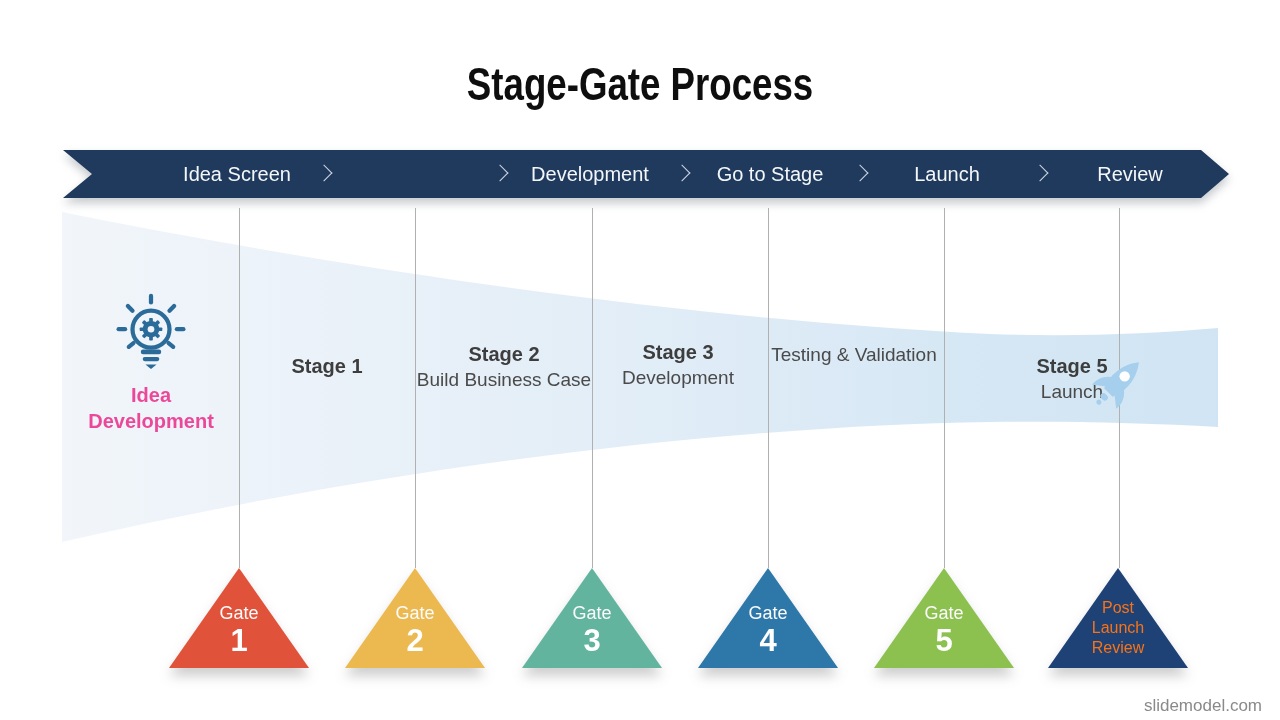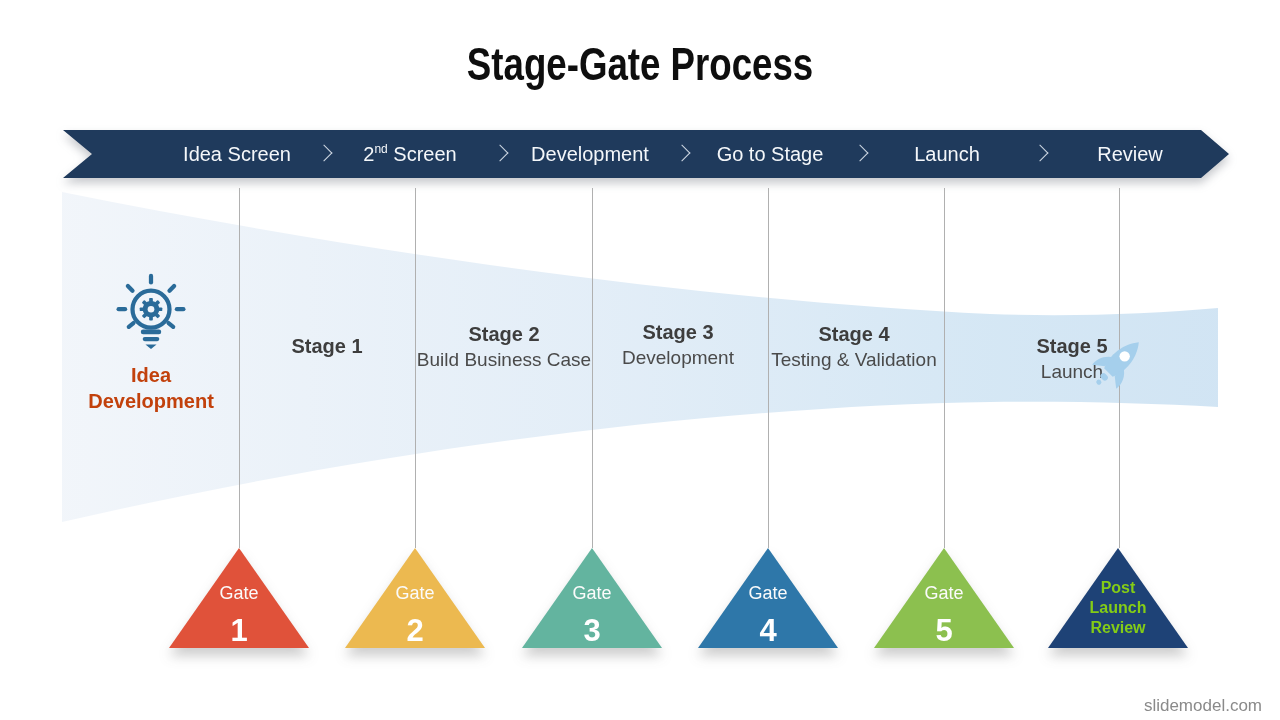--- a/index.html
+++ b/index.html
@@ -1,18 +1,18 @@
 <!DOCTYPE html>
 <html><head>
 <meta charset="utf-8">
 <style>
   html,body{margin:0;padding:0;}
   body{width:1280px;height:720px;position:relative;background:#ffffff;overflow:hidden;
        font-family:"Liberation Sans","DejaVu Sans",sans-serif;}
-  .stage-root{position:absolute;inset:0;}
+  .stage-root{position:absolute;inset:0;margin-top:20px;}
 
   
   .title{position:absolute;top:36px;left:0;width:1280px;text-align:center;}
   .title span{display:inline-block;font-size:47px;font-weight:700;color:#0e0e0e;
               transform:scaleX(0.78);letter-spacing:0px;}
 
   
   .banner-wrap{position:absolute;left:63px;top:130px;width:1166px;height:48px;
                filter:drop-shadow(0 5px 5px rgba(90,95,105,0.35));}
   .banner{position:absolute;inset:0;background:#1f3a5c;
@@ -32,51 +32,50 @@
   .vline{position:absolute;top:188px;width:1px;height:360px;background:#b0b0b0;z-index:2;}
   .vl0{left:239px;} .vl1{left:415px;} .vl2{left:592px;} .vl3{left:768px;} .vl4{left:944px;} .vl5{left:1119px;}
 
   
   .stage-label{position:absolute;width:176px;text-align:center;z-index:3;}
   .stage-name{font-size:20px;font-weight:700;color:#3d3d3d;line-height:25px;}
   .stage-sub{font-size:19px;color:#4a4a4a;line-height:25px;}
   .sl1{left:239px;top:334px;} .sl2{left:416px;top:322px;} .sl3{left:590px;top:320px;}
   .sl4{left:766px;top:322px;} .sl5{left:984px;top:334px;}
   .idea-label{position:absolute;left:63px;top:362px;width:176px;text-align:center;z-index:3;
-              font-size:20px;font-weight:700;color:#c2410c;line-height:26px;}
+              font-size:20px;font-weight:700;color:#ec4899;line-height:26px;}
   .idea-icon{position:absolute;left:114px;top:272px;z-index:3;}
   .rocket-icon{position:absolute;left:1088px;top:326px;z-index:3;}
 
   
   .gate{position:absolute;top:548px;width:140px;height:100px;z-index:3;
         filter:drop-shadow(0 8px 6px rgba(60,60,60,0.25));}
   .g0{left:169px;} .g1{left:345px;} .g2{left:522px;} .g3{left:698px;} .g4{left:874px;} .g5{left:1048px;}
   .tri{position:absolute;inset:0;clip-path:polygon(50% 0,100% 100%,0 100%);
-       display:flex;flex-direction:column;align-items:center;justify-content:space-between;}
+       display:flex;flex-direction:column;align-items:center;}
   .gate-word{margin-top:34px;font-size:18px;color:#fbfbfb;line-height:22px;}
   .gate-num{font-size:31px;font-weight:700;color:#ffffff;line-height:34px;}
-  .gate-lines{margin-top:30px;font-size:16px;font-weight:700;color:#84cc16;line-height:20px;text-align:center;}
+  .gate-lines{margin-top:30px;font-size:16px;font-weight:400;color:#f97316;line-height:20px;text-align:center;}
   .gate-lines span{display:block;}
 
   
   .watermark{position:absolute;right:18px;bottom:4px;font-size:17px;color:#8a8a8a;z-index:4;}
 </style>
 </head>
 <body>
 
 <div class="stage-root">
 
   <div class="title">
     <span>Stage-Gate Process</span>
   </div>
 
   <div class="banner-wrap">
     <div class="banner">
       <span class="banner-item bi0">Idea Screen</span>
-      <span class="banner-item bi1"><span>2</span><sup>nd</sup><span> Screen</span></span>
       <span class="banner-item bi2">Development</span>
       <span class="banner-item bi3">Go to Stage</span>
       <span class="banner-item bi4">Launch</span>
       <span class="banner-item bi5">Review</span>
       <span class="sep sp0"></span>
       <span class="sep sp1"></span>
       <span class="sep sp2"></span>
       <span class="sep sp3"></span>
       <span class="sep sp4"></span>
     </div>
@@ -148,21 +147,20 @@
   </div>
   <div class="stage-label sl2">
     <div class="stage-name">Stage 2</div>
     <div class="stage-sub">Build Business Case</div>
   </div>
   <div class="stage-label sl3">
     <div class="stage-name">Stage 3</div>
     <div class="stage-sub">Development</div>
   </div>
   <div class="stage-label sl4">
-    <div class="stage-name">Stage 4</div>
     <div class="stage-sub">Testing &amp; Validation</div>
   </div>
   <div class="stage-label sl5">
     <div class="stage-name">Stage 5</div>
     <div class="stage-sub">Launch</div>
   </div>
 
   <svg class="rocket-icon" width="62" height="72" viewBox="-31 -36 62 72">
     <g transform="rotate(45)" fill="#a5cfec">
       <path d="M 0 -28 C 10 -16 12 2 6 15 L -6 15 C -12 2 -10 -16 0 -28 Z"></path>

